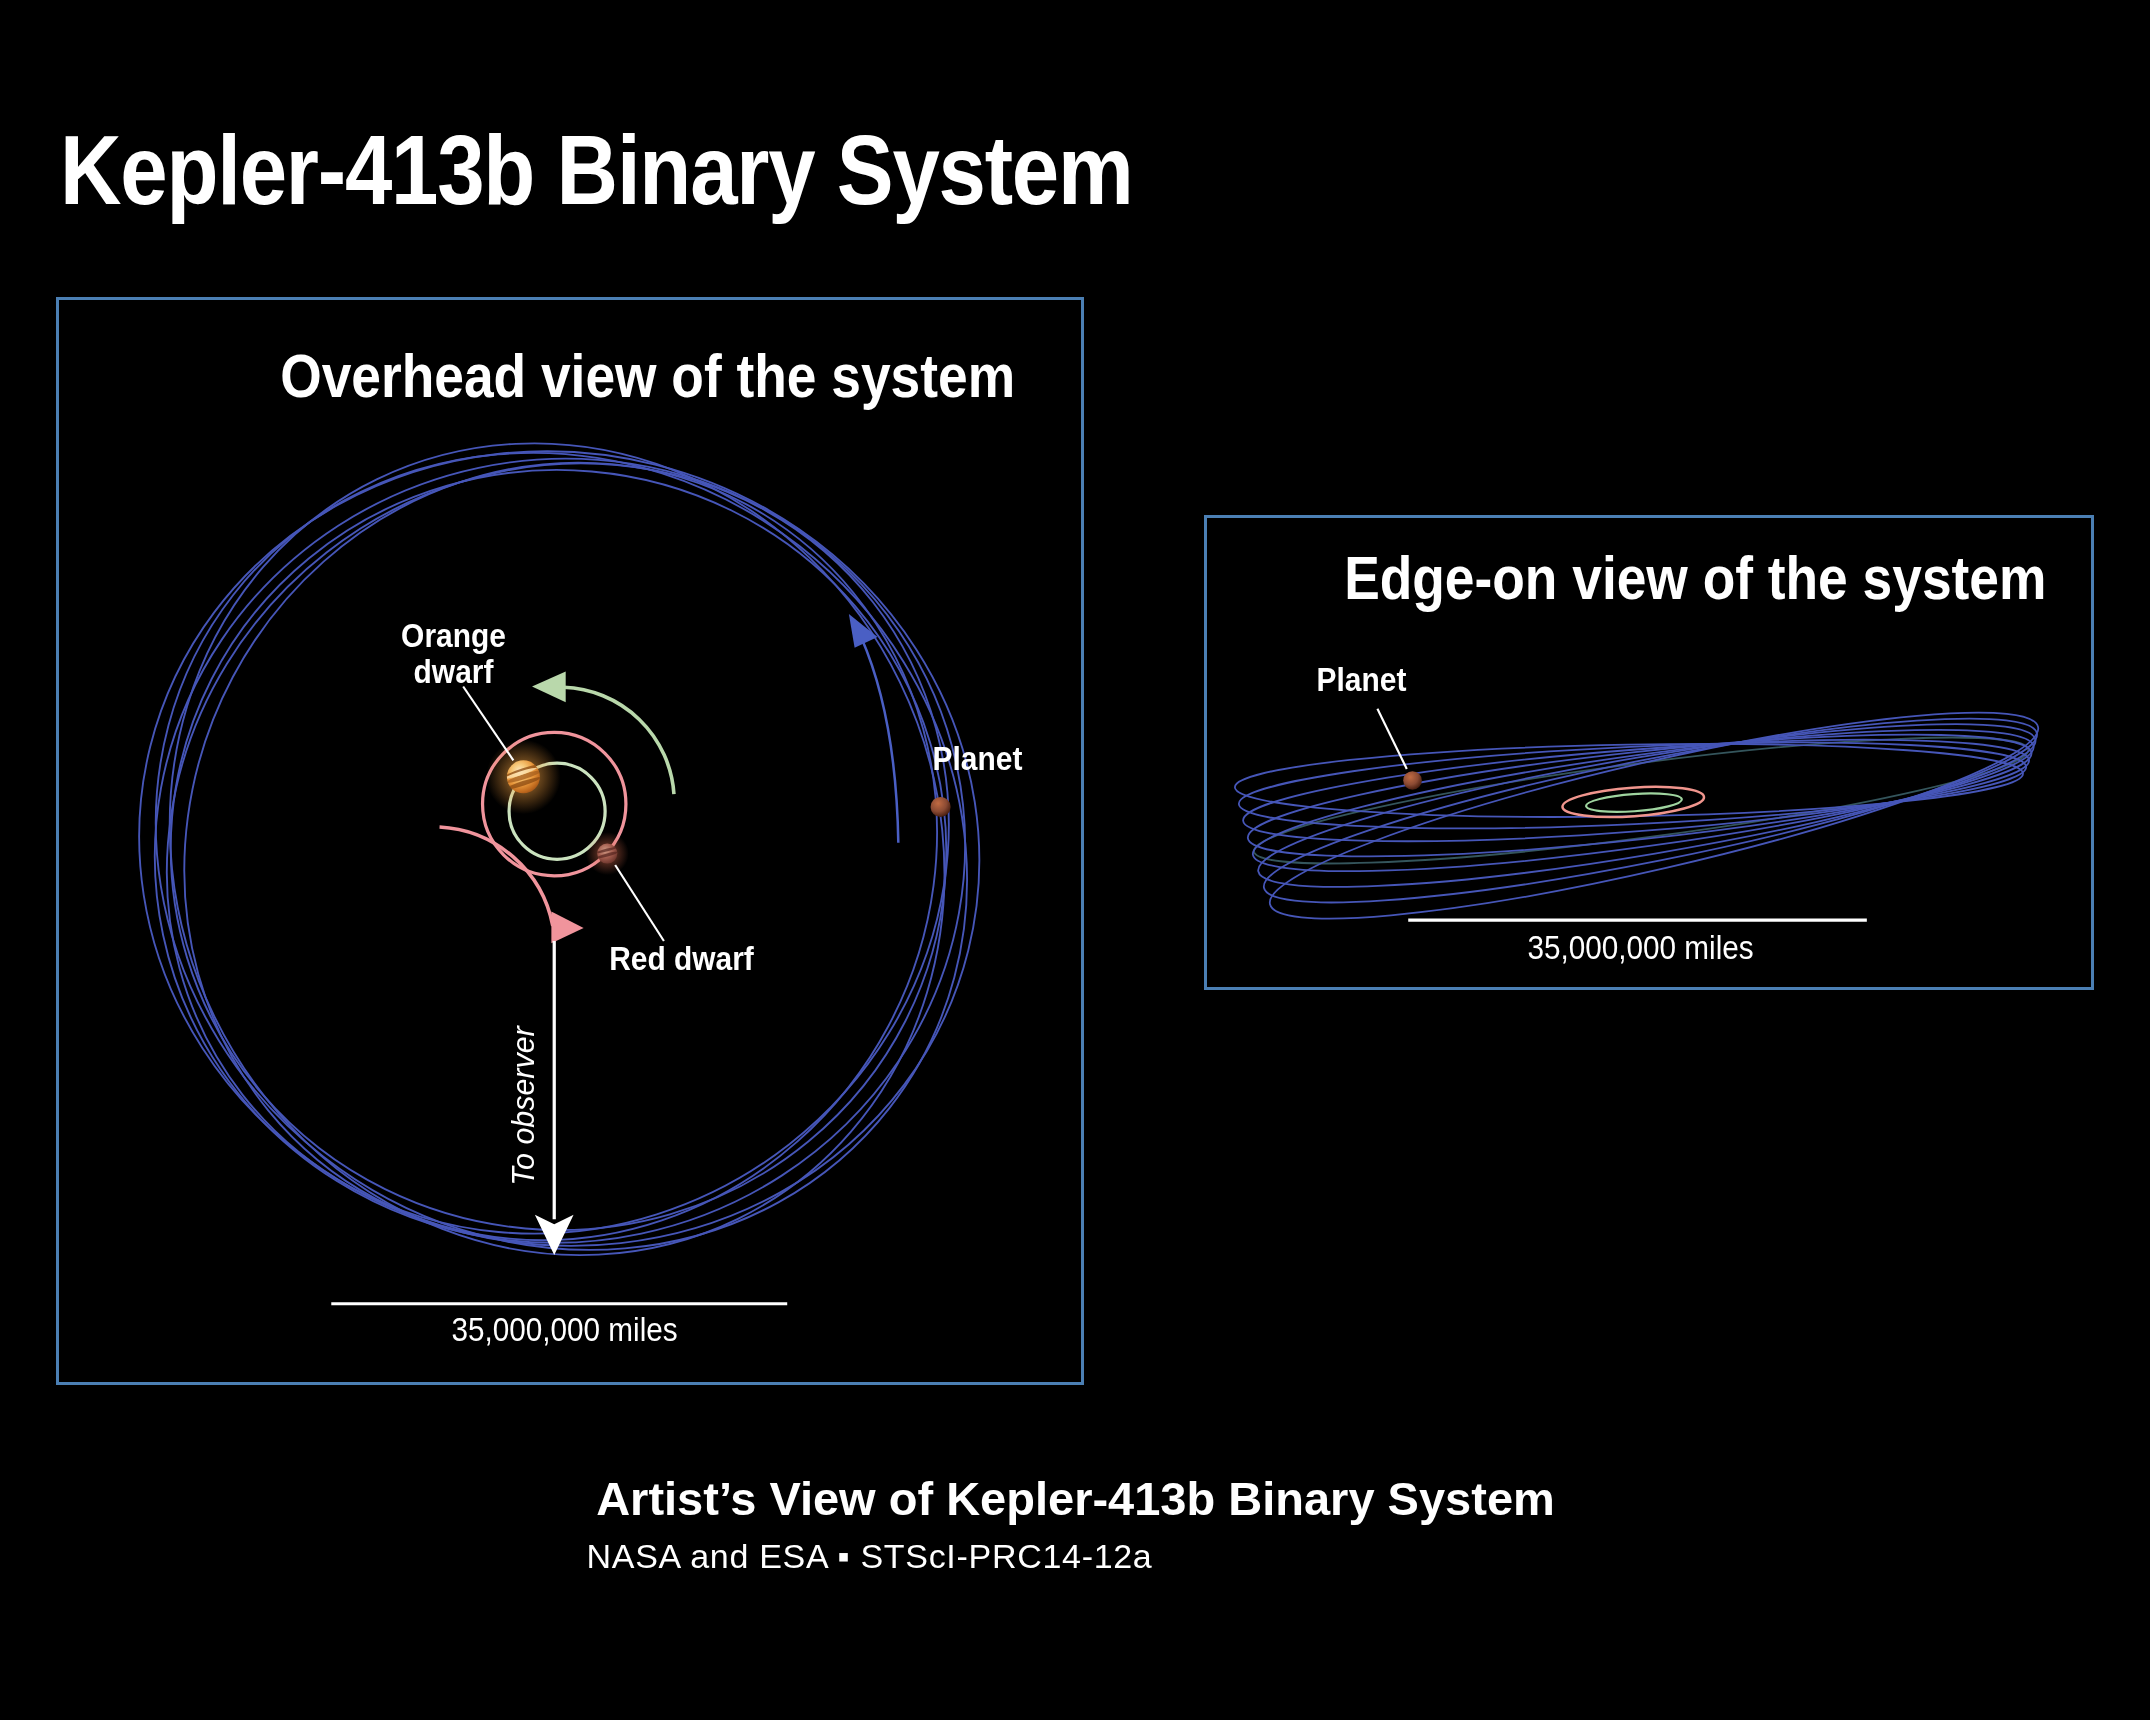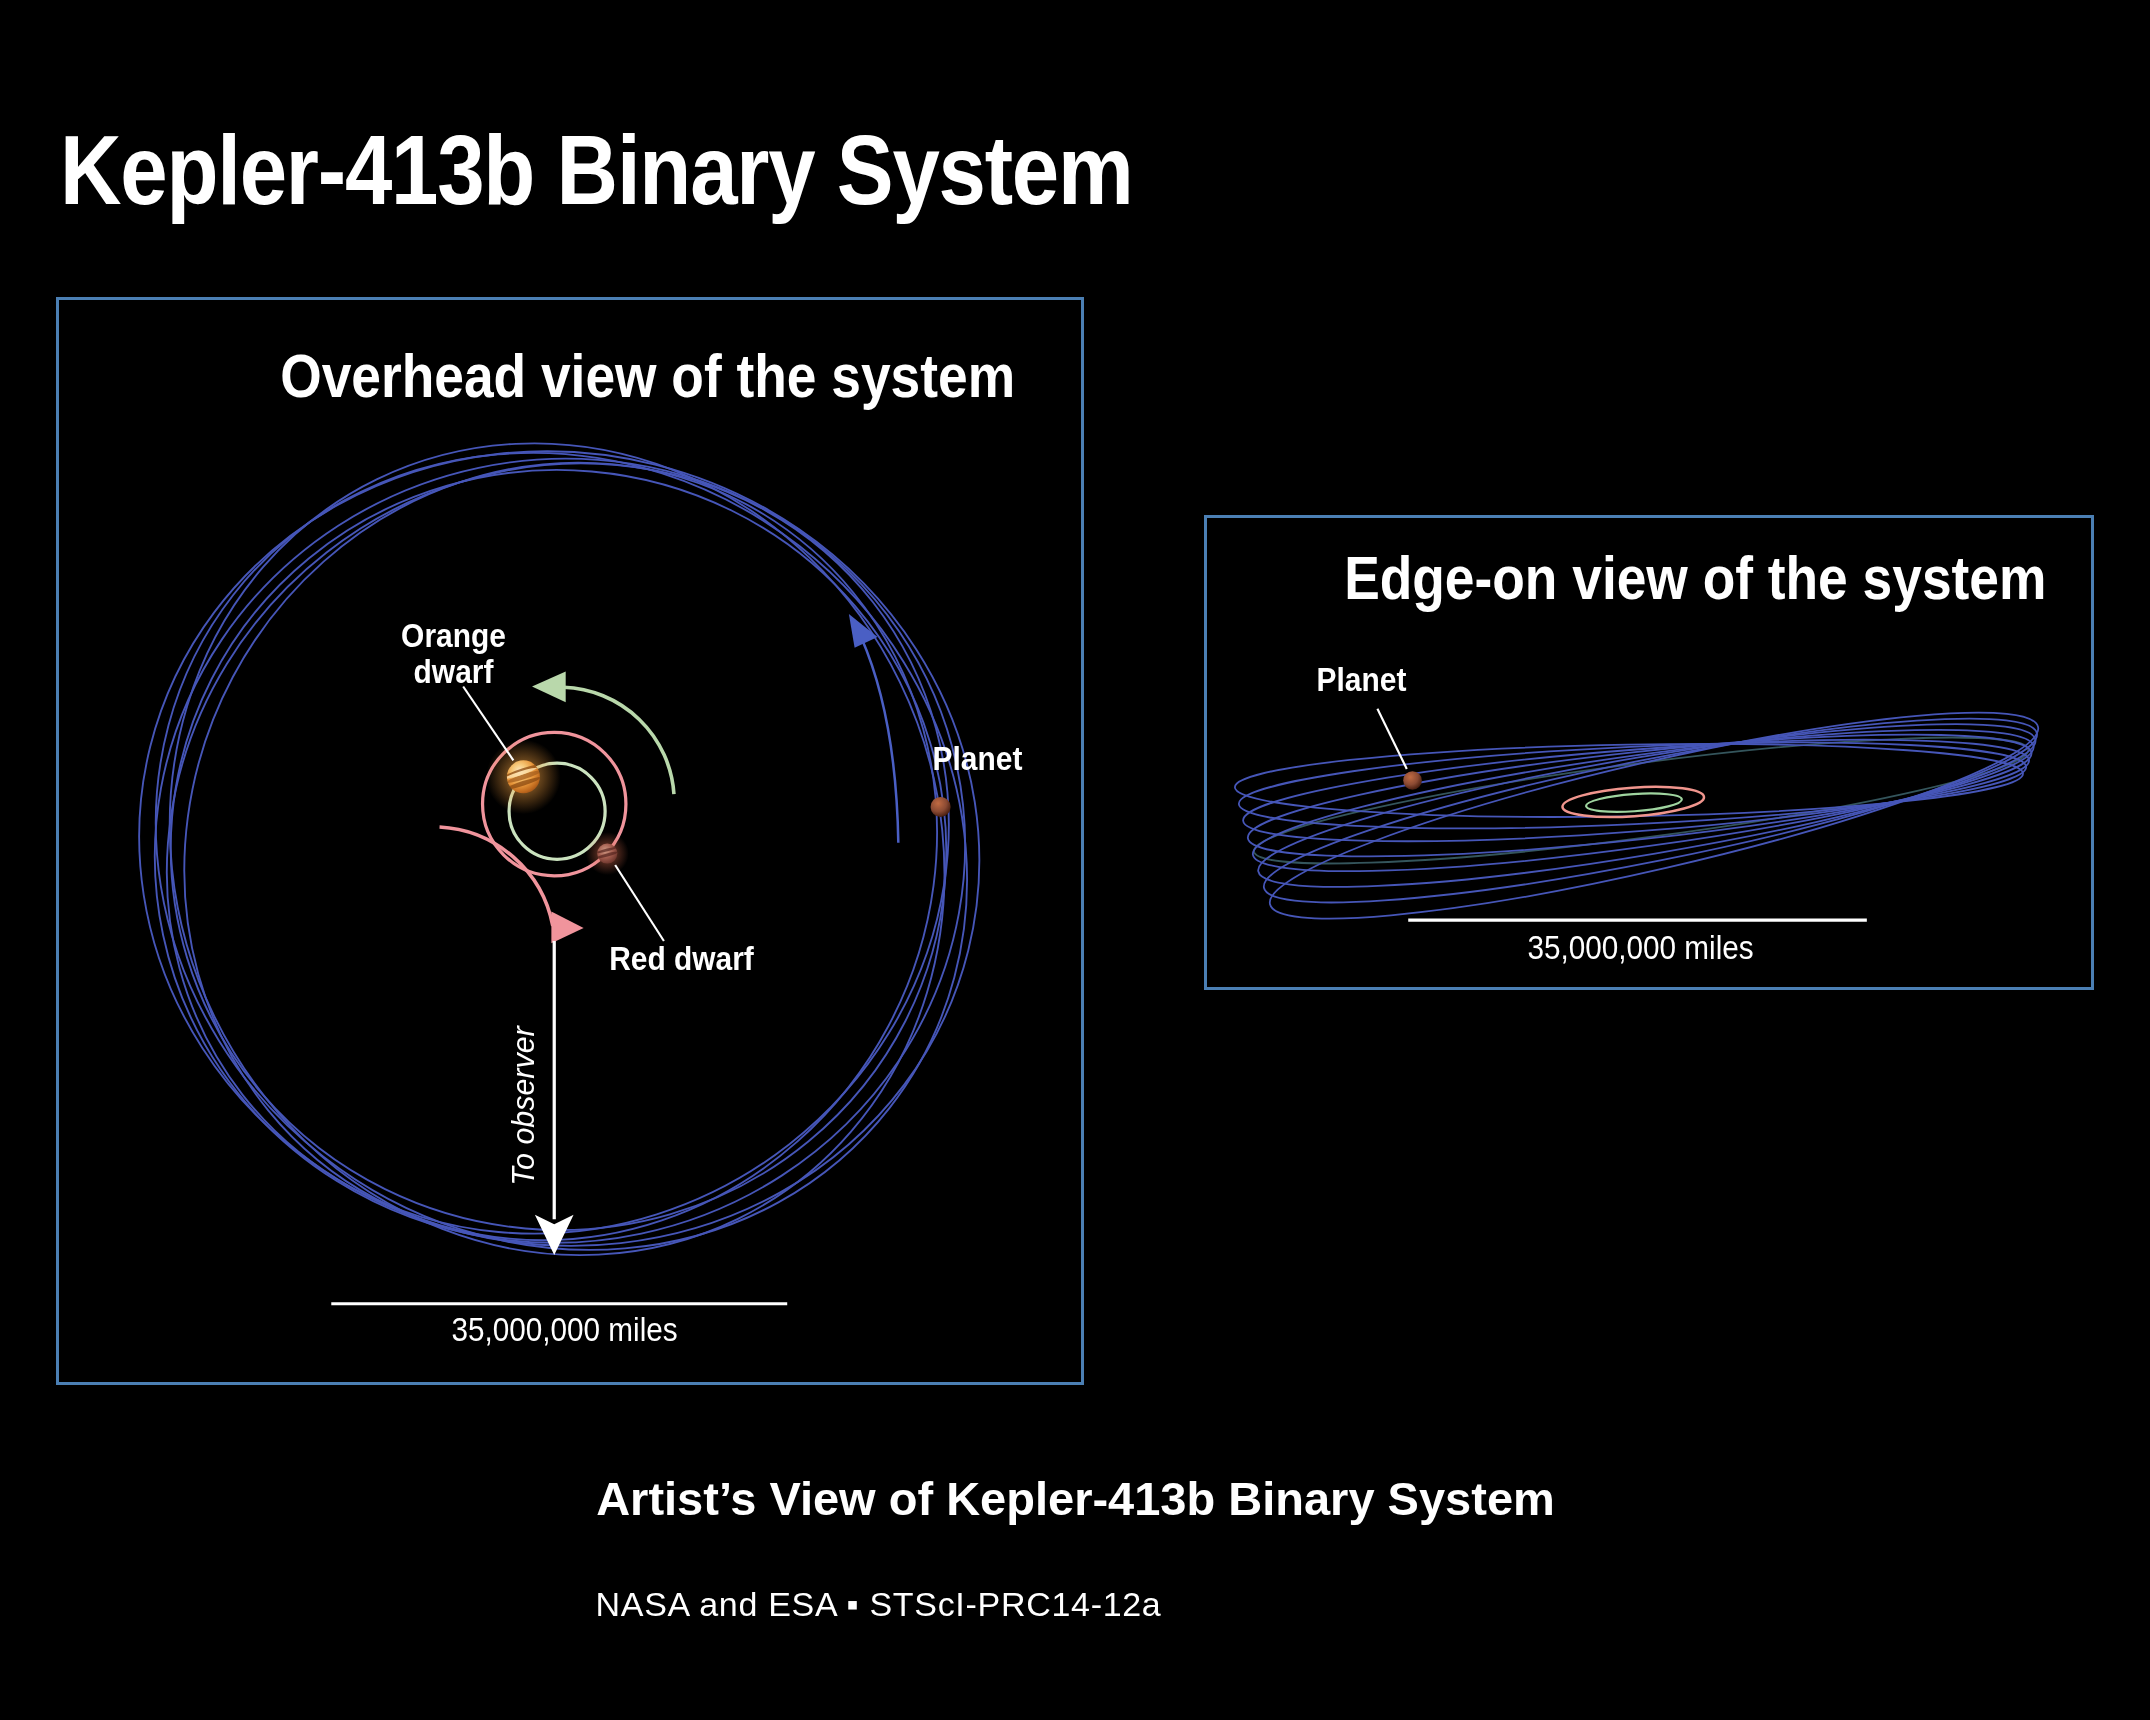--- a/index.html
+++ b/index.html
@@ -26,21 +26,21 @@
   }
   .scale-lbl {
     font-size:33px; font-weight:normal; line-height:1; white-space:nowrap;
     transform:scaleX(0.9); transform-origin:center;
   }
   .to-observer {
     font-size:32px; font-style:italic; line-height:1; white-space:nowrap;
     transform:rotate(-90deg) scaleX(0.95); transform-origin:center;
   }
   .caption1 { left:0; top:1475px; width:2151px; font-size:47px; font-weight:bold; line-height:1; }
-  .caption2 { left:9px; top:1539px; width:1739px; font-size:34px; line-height:1; letter-spacing:0.7px;margin-top:48px; }
+  .caption2 { left:0; top:1539px; width:1739px; font-size:34px; line-height:1; letter-spacing:0.7px; }
 
   
   .ring-line   { fill:none; stroke:var(--orbit-blue,#4656b8);  stroke-width:2.6px; }
   .edge-line   { fill:none; stroke:var(--orbit-blue,#4656b8);  stroke-width:2.5px; }
   .edge-teal   { fill:none; stroke:var(--edgeon-teal,#5e9aa8); stroke-width:2.5px; opacity:.55; }
   .green-orbit { fill:none; stroke:var(--orbit-green,#cbe3bf); stroke-width:4.5px; }
   .pink-orbit  { fill:none; stroke:var(--orbit-pink,#f0949c);  stroke-width:4.5px; }
   .green-arc   { fill:none; stroke:var(--arrow-green,#b9d8ab); stroke-width:5px; }
   .pink-arc    { fill:none; stroke:var(--orbit-pink,#f0949c);  stroke-width:5px; }
   .blue-arrow  { fill:none; stroke:var(--arrow-blue,#4a5fc4);  stroke-width:3.5px; }

